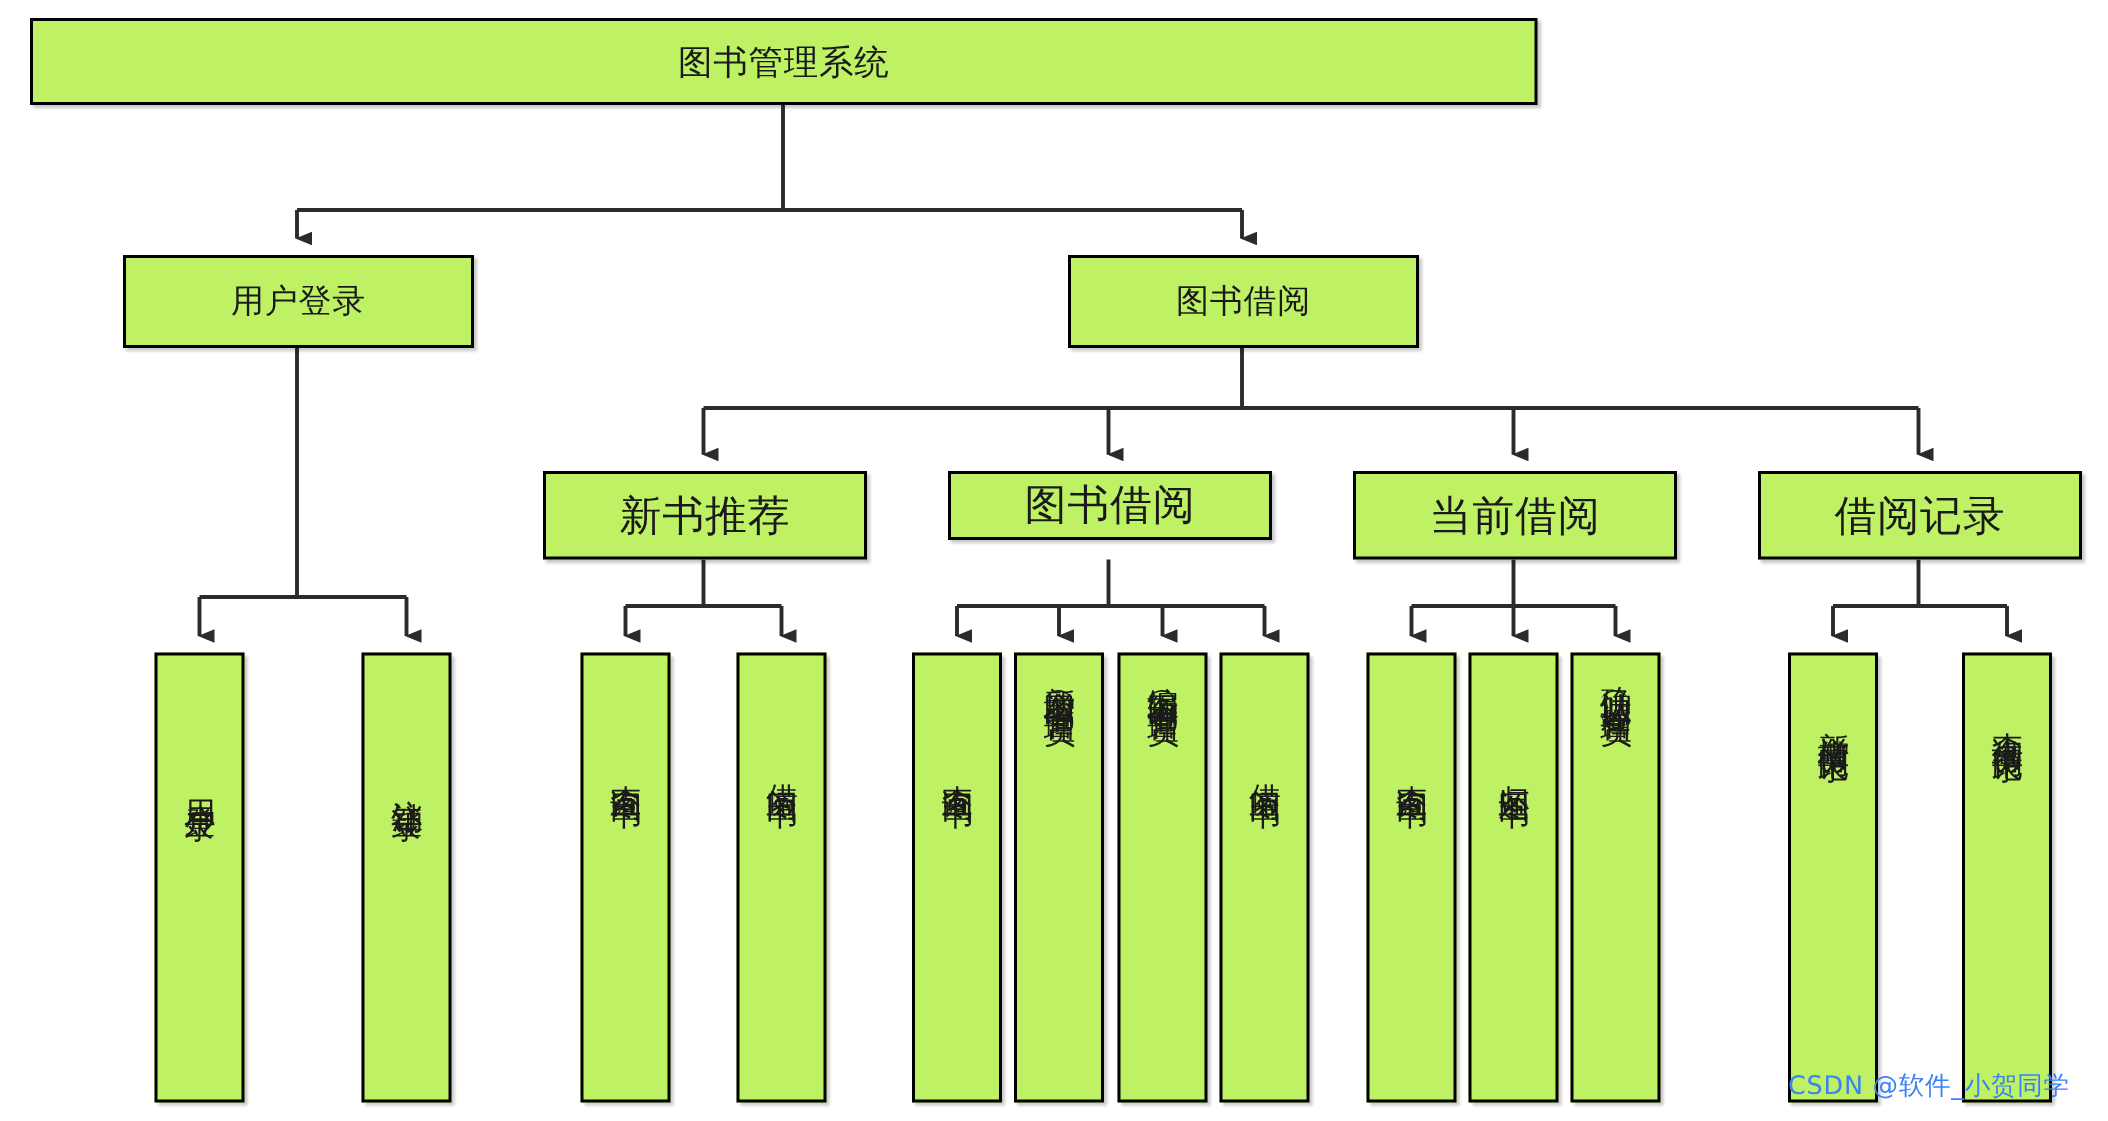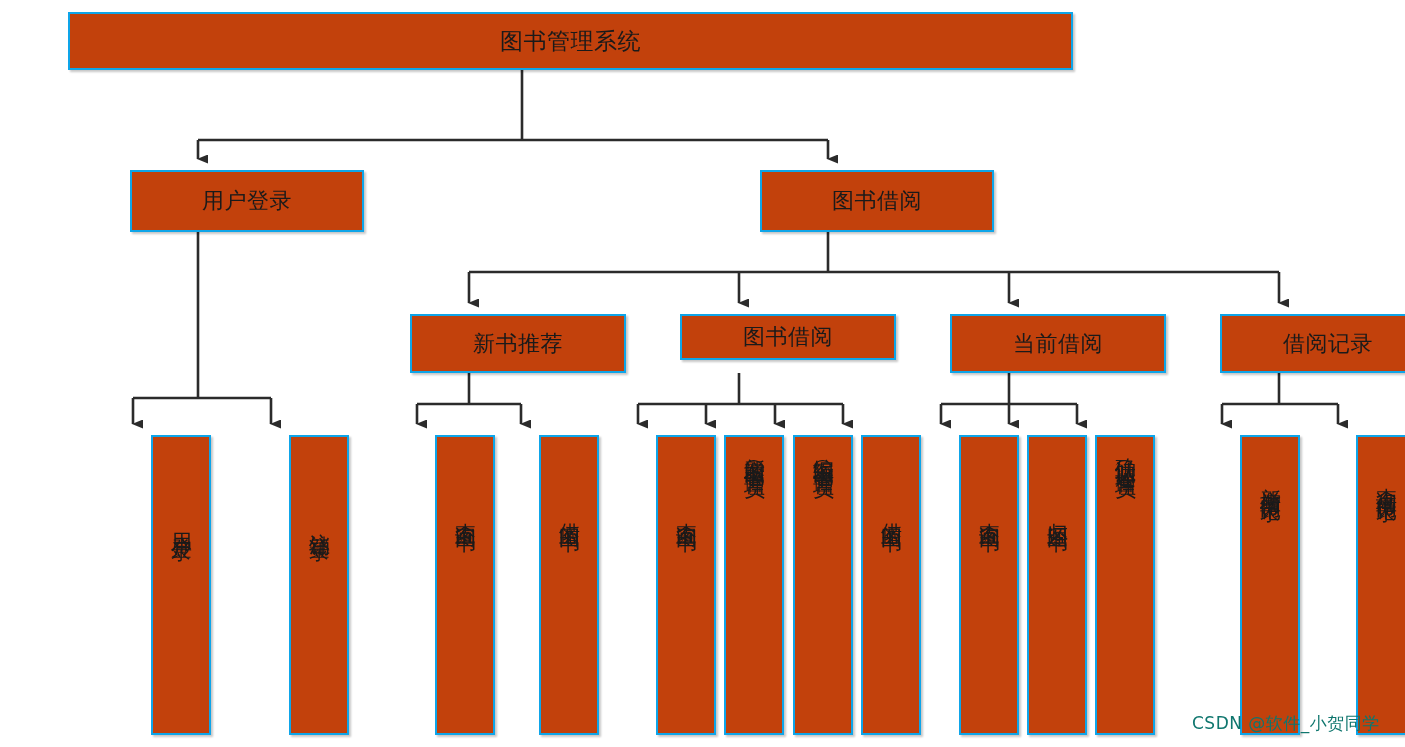--- a/index.html
+++ b/index.html
@@ -20,52 +20,51 @@
   svg#edges {
     position: absolute;
     left: 0; top: 0;
     width: 1405px;
     height: 747px;
     pointer-events: none;
   }
   .node {
     position: absolute;
     box-sizing: border-box;
-    border: 2px solid #0ea5e9;
-    background: #c2410c;
+    border: 2px solid #000000;
+    background: #bef264;
     display: flex;
     align-items: center;
     justify-content: center;
     box-shadow: 2px 2px 2px rgba(0,0,0,0.22);
-    margin-left: 48px;
   }
   .node .label {
     color: #1a1a1a;
     letter-spacing: 0.5px;
     white-space: nowrap;
   }
   .node.root .label { font-size: 23px; }
   .node.lvl2 .label { font-size: 22px; }
-  .node.lvl3 .label { font-size: 22px; }
+  .node.lvl3 .label { font-size: 28px; }
   .node.leaf {
     align-items: flex-start;
     justify-content: center;
     padding-top: 0;
   }
   .node.leaf .label {
     writing-mode: vertical-rl;
     text-orientation: upright;
     font-size: 21px;
     line-height: 1.18;
     letter-spacing: 3px;
     padding-top: 4px;
   }
   .watermark {
     position: absolute;
-    color: #0f766e;
+    color: #3b82f6;
     font-size: 17px;
     white-space: nowrap;
     letter-spacing: 0.5px;
     pointer-events: none;
   }
 </style>
 </head>
 <body>
 
 <div id="canvas">

